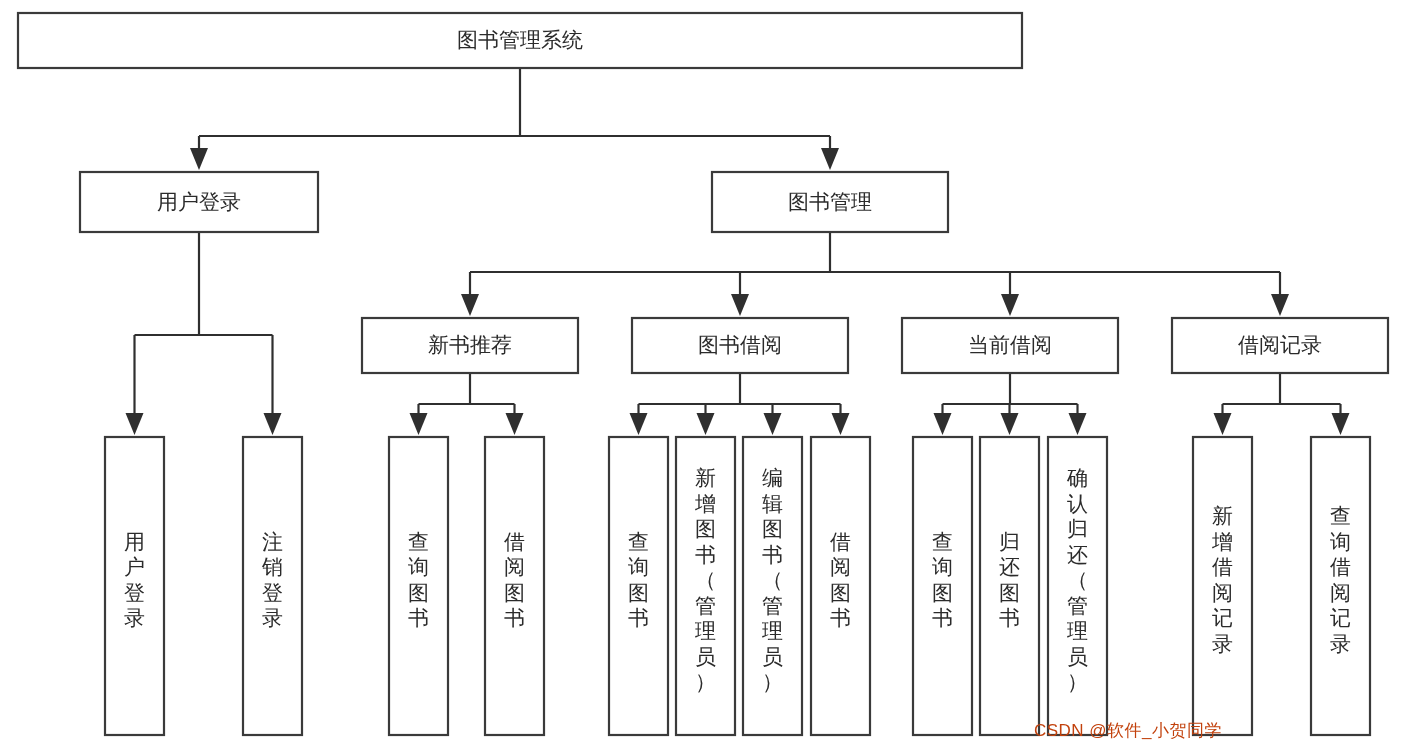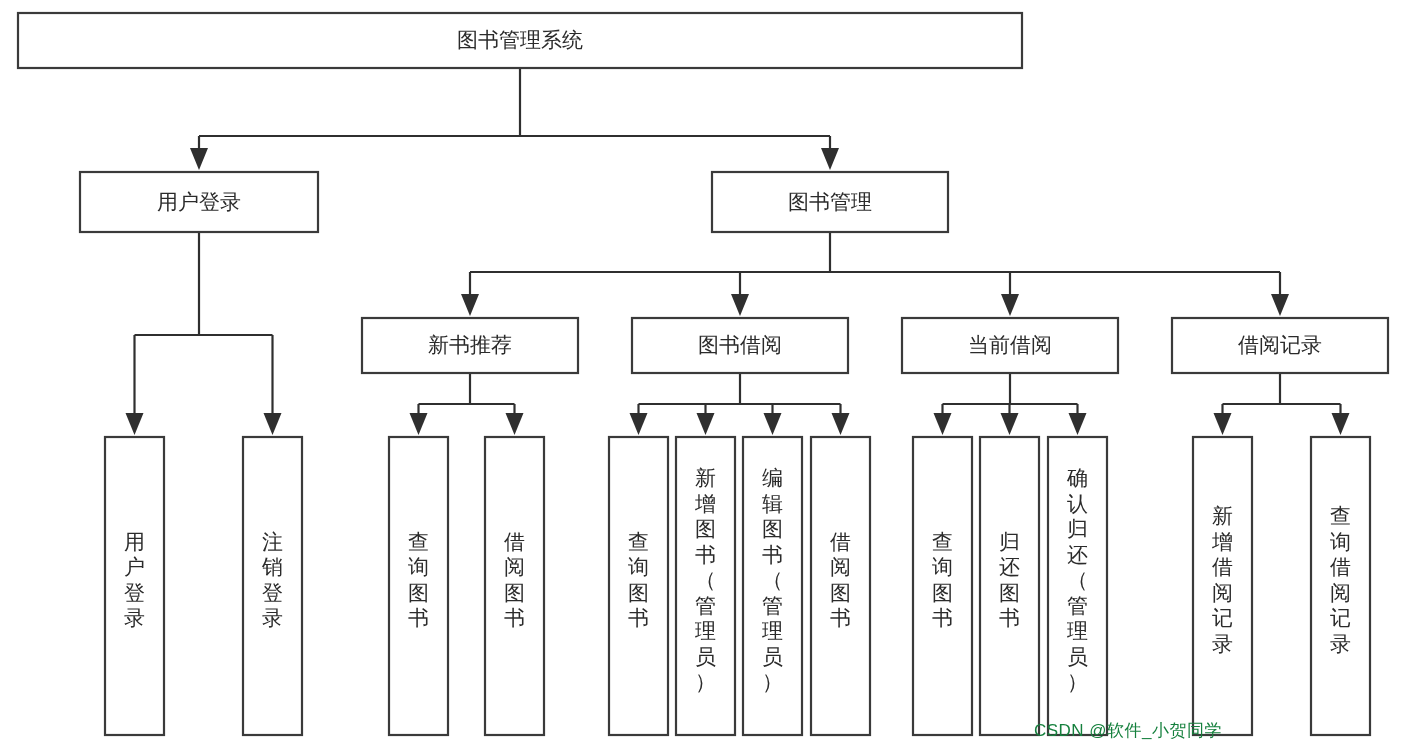--- a/index.html
+++ b/index.html
@@ -52,21 +52,21 @@
   .arrow-head {
     fill: #2f2f2f;
     stroke: none;
   }
   .watermark-text {
     position: absolute;
     right: 8px;
     bottom: 5px;
     font-family: "Liberation Sans", "DejaVu Sans", sans-serif;
     font-size: 17px;
-    color: #15803d;
+    color: #c2410c;
     white-space: nowrap;
     letter-spacing: 0.5px;
   }
 </style>
 </head>
 <body>
 
 <div id="diagram-root">
 
   <svg class="diagram-canvas" viewBox="0 0 1405 747">

